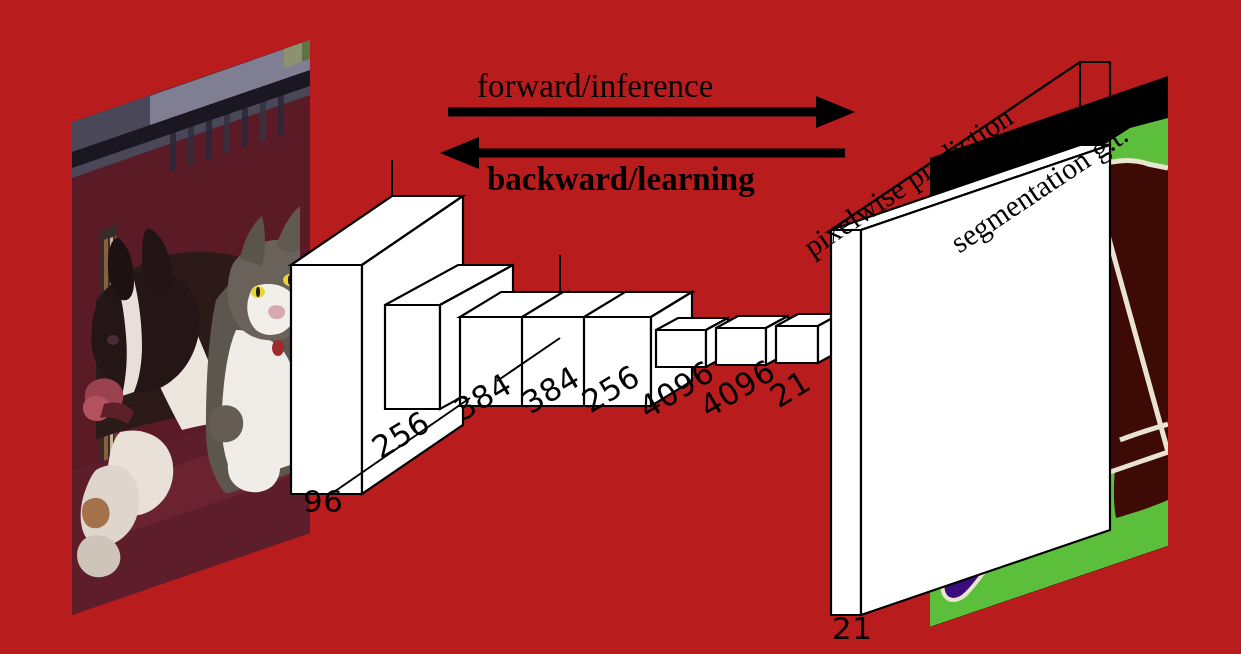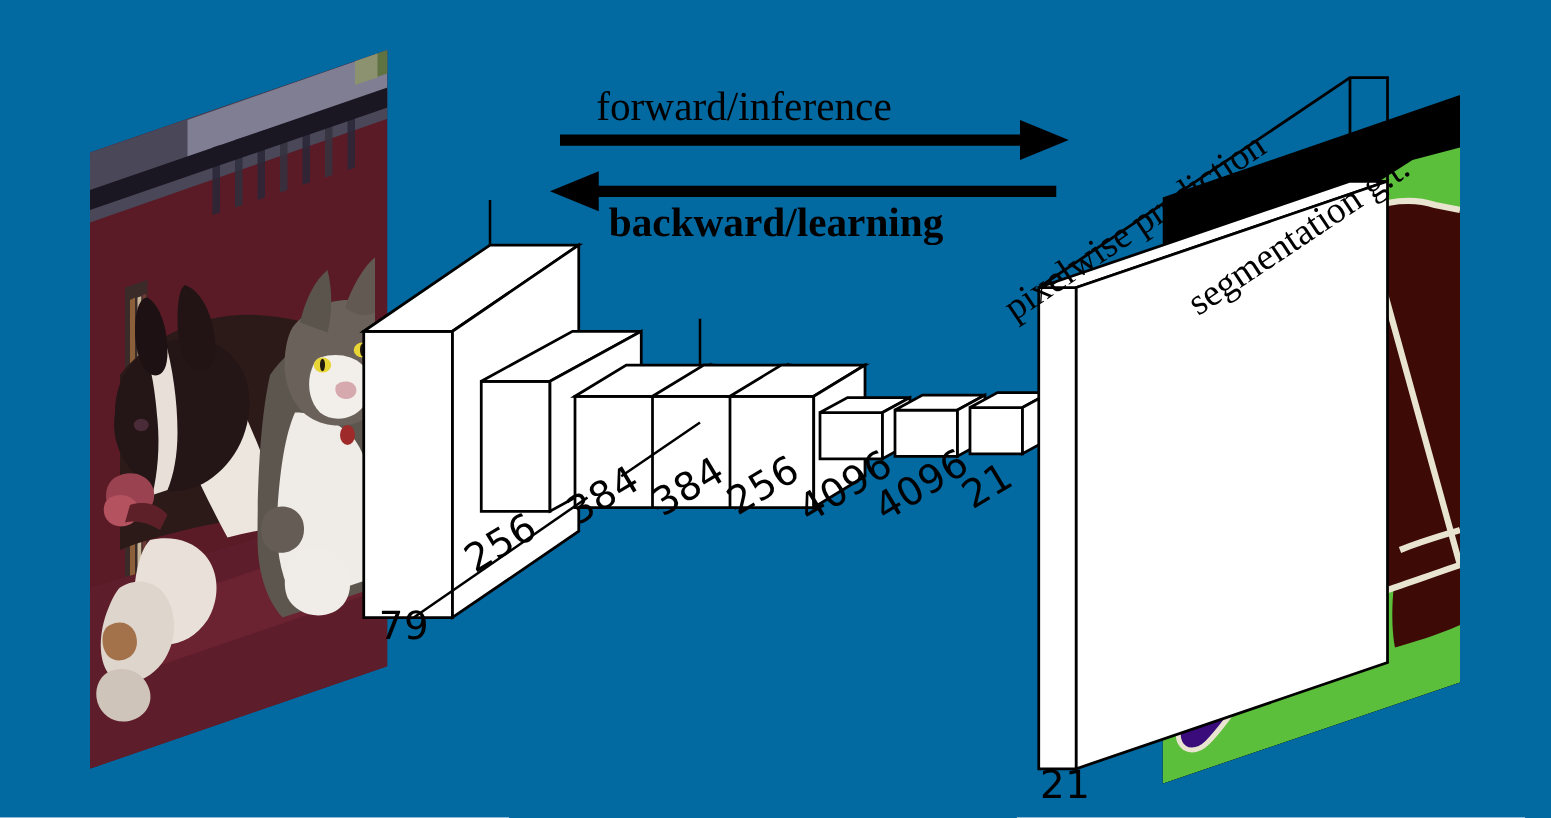--- a/index.html
+++ b/index.html
@@ -7,21 +7,21 @@
     padding: 0;
     background: #ffffff;
   }
   body {
     font-family: "Liberation Serif", serif;
   }
   #figure {
     position: relative;
     width: 1241px;
     height: 654px;
-    background: #0369a1;
+    background: #b91c1c;
     overflow: hidden;
   }
   #figure svg.layer {
     position: absolute;
     left: 0;
     top: 0;
     width: 1241px;
     height: 654px;
   }
   .label {
@@ -307,21 +307,21 @@
   </svg>
 
   <div class="label arrow-label" style="left:477px; top:70px;">forward/inference</div>
 
   <div class="label arrow-label" style="left:487px; top:163px;font-weight:bold;">backward/learning</div>
 
   <div class="label vol-label" style="left:815px; top:232px; transform:rotate(-33.8deg);">pixelwise prediction</div>
 
   <div class="label vol-label" style="left:962px; top:228px; transform:rotate(-33.8deg);">segmentation g.t.</div>
 
-  <div class="label dim-label" style="left:303px; top:486px;">79</div>
+  <div class="label dim-label" style="left:303px; top:486px;">96</div>
 
   <div class="label dim-label dim-rot" style="left:383px; top:433px; transform:rotate(-31deg);">256</div>
 
   <div class="label dim-label dim-rot" style="left:465px; top:395px; transform:rotate(-31deg);">384</div>
 
   <div class="label dim-label dim-rot" style="left:533px; top:388px; transform:rotate(-31deg);">384</div>
 
   <div class="label dim-label dim-rot" style="left:593px; top:387px; transform:rotate(-31deg);">256</div>
 
   <div class="label dim-label dim-rot" style="left:650px; top:393px; transform:rotate(-31deg);">4096</div>

